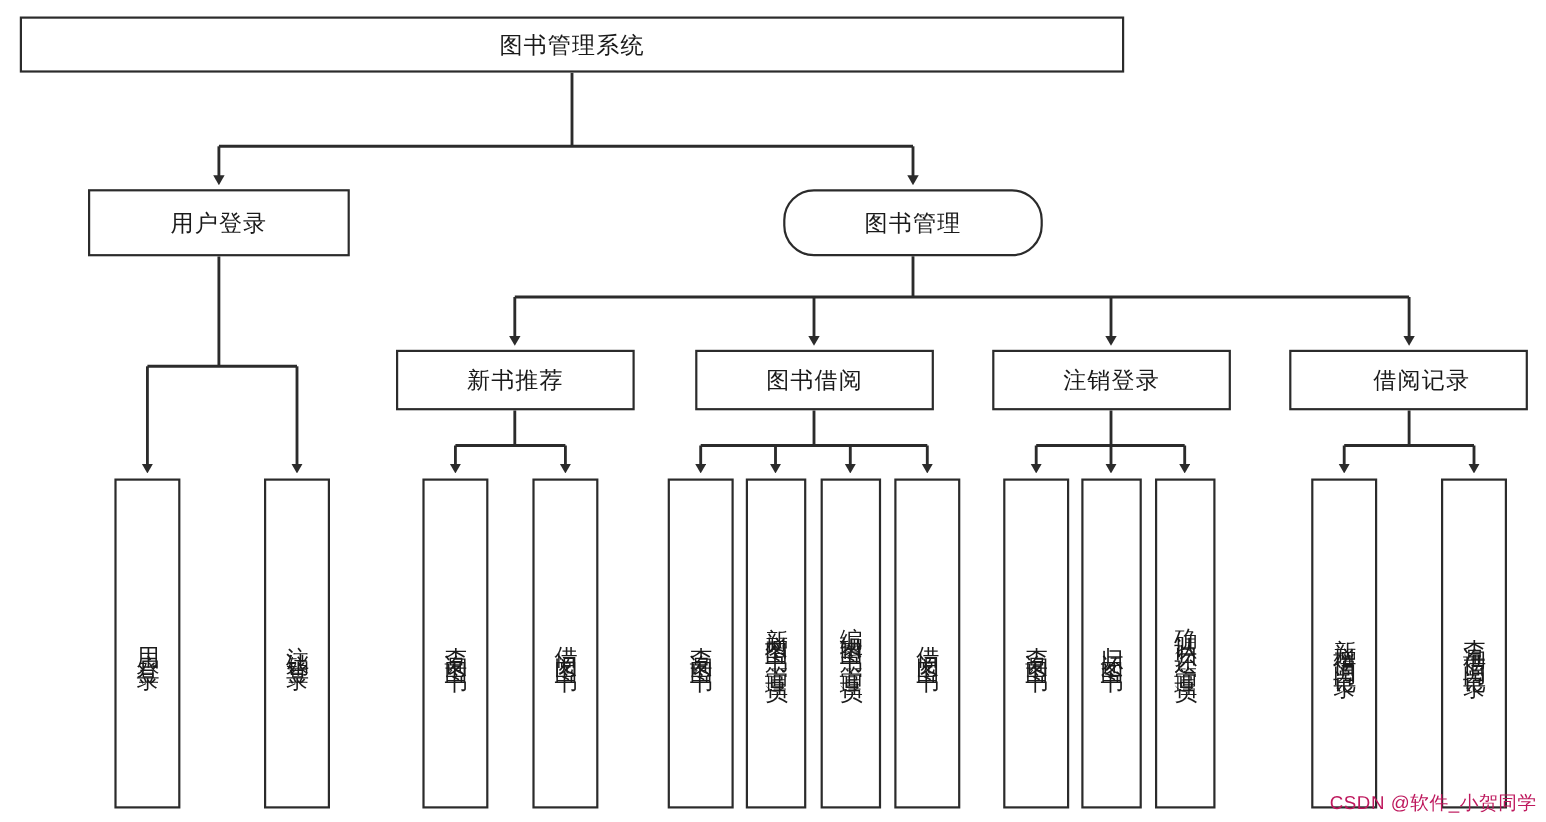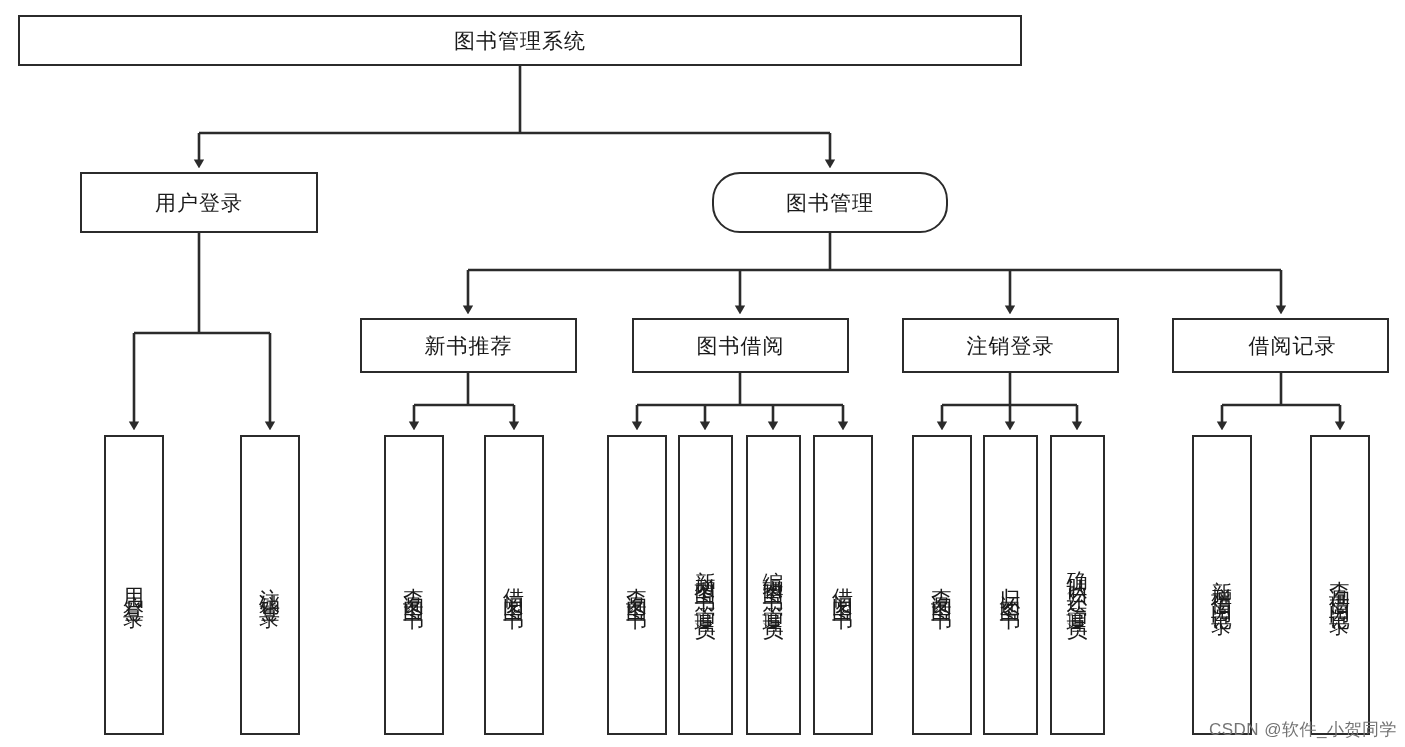--- a/index.html
+++ b/index.html
@@ -51,21 +51,21 @@
     text-align: center;
   }
   .node .hlabel {
     white-space: nowrap;
   }
   #watermark {
     position: absolute;
     right: 8px;
     bottom: 6px;
     font-size: 17px;
-    color: #737373;
+    color: #be185d;
     white-space: nowrap;
     z-index: 3;
     letter-spacing: 0.5px;
   }
 </style>
 </head>
 <body>
 
 <div id="canvas">
 

